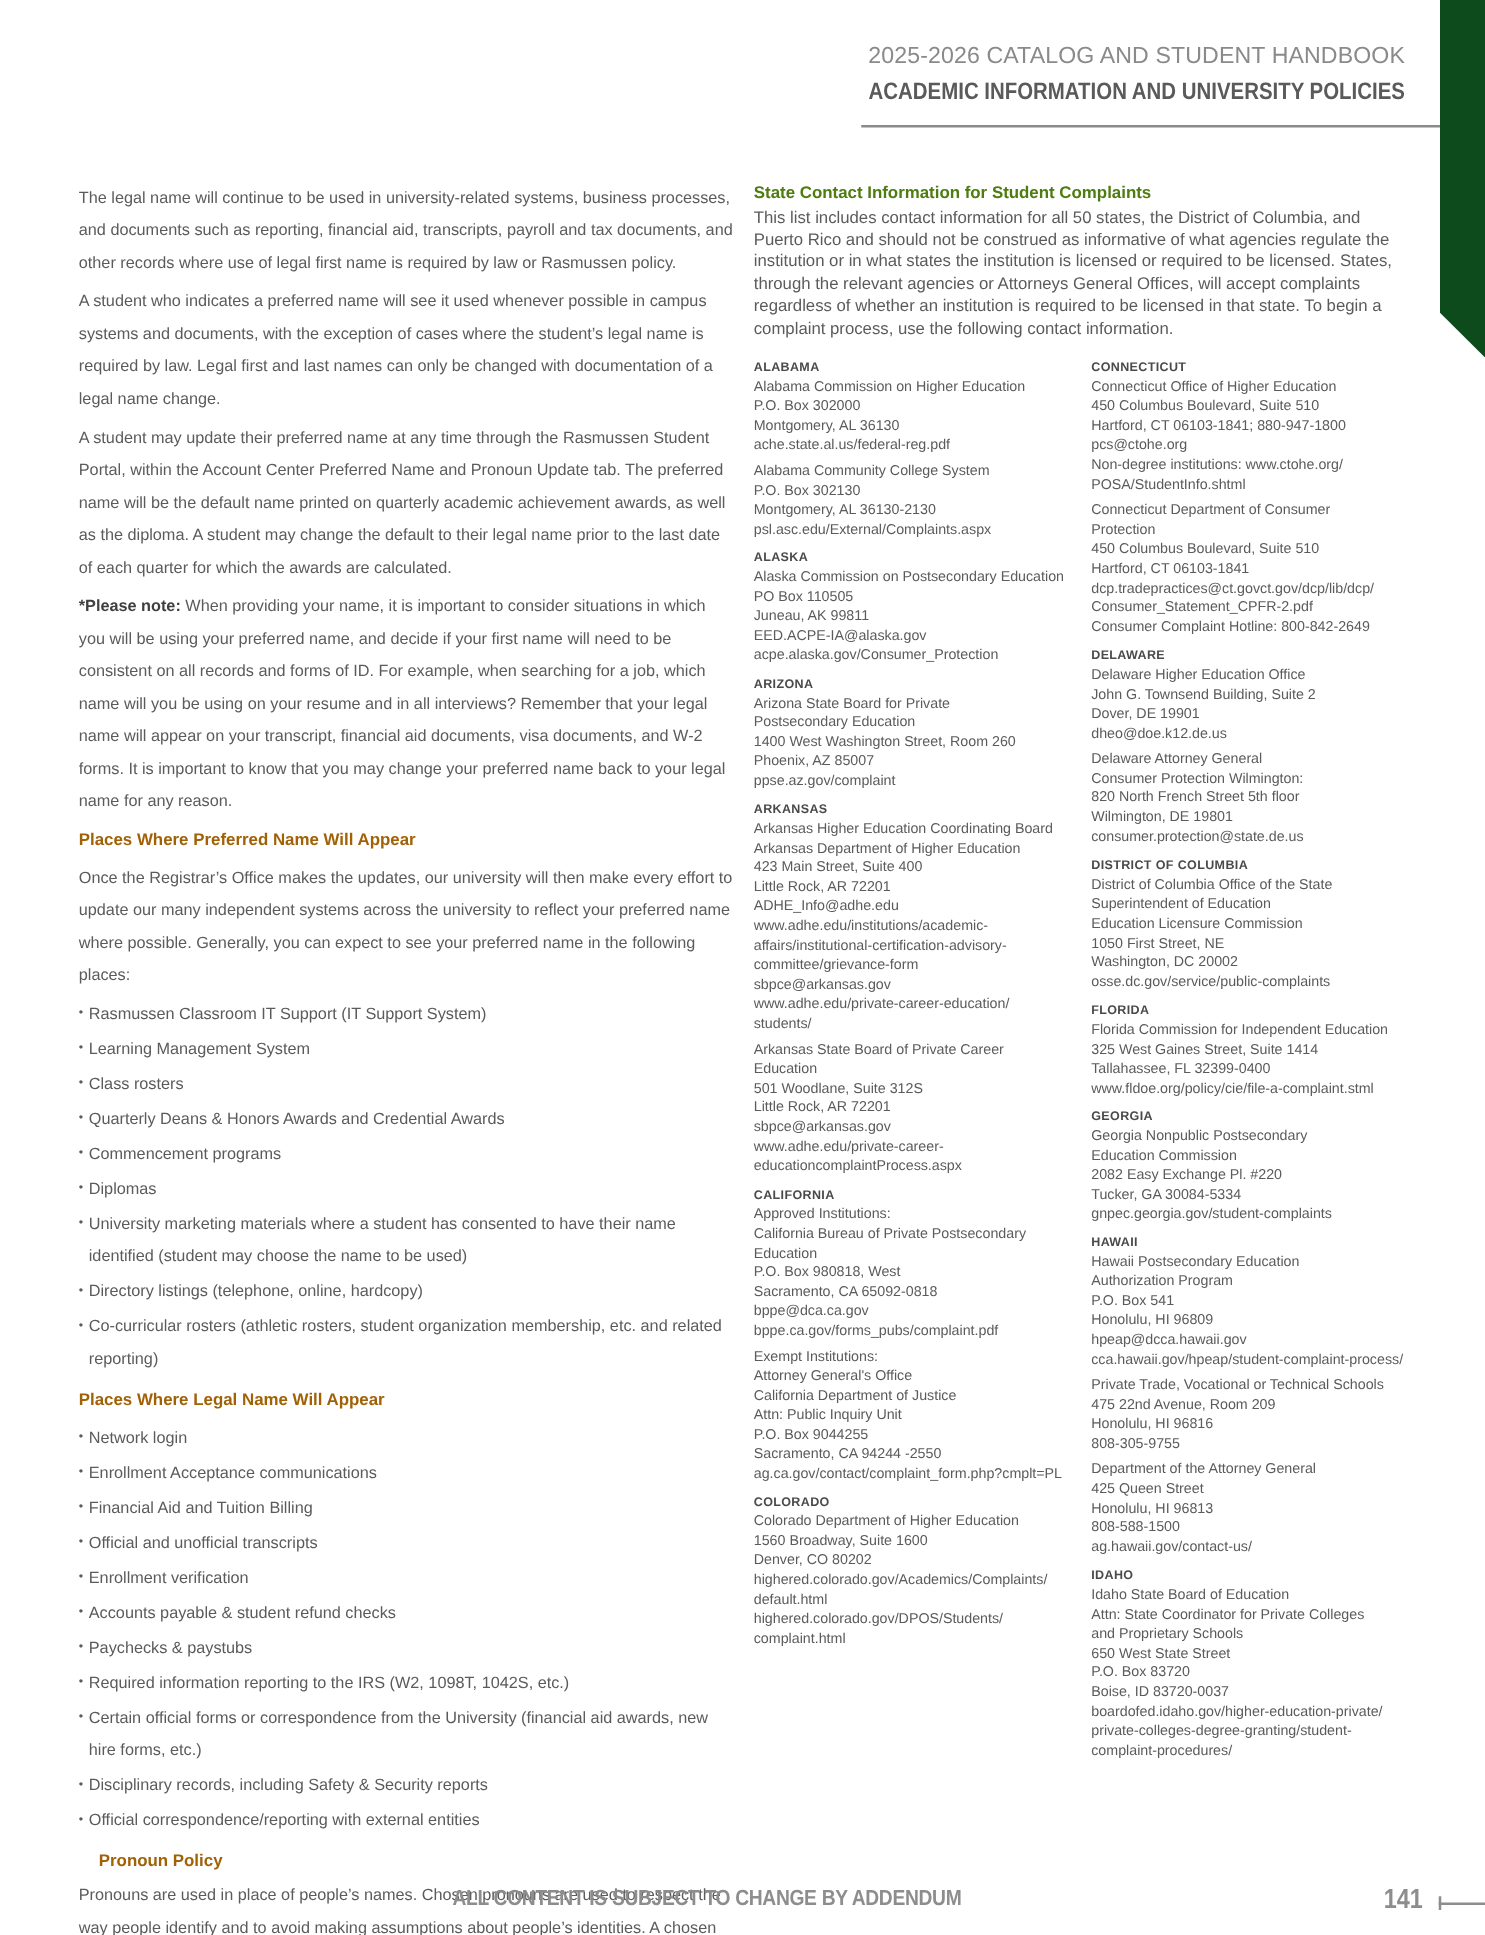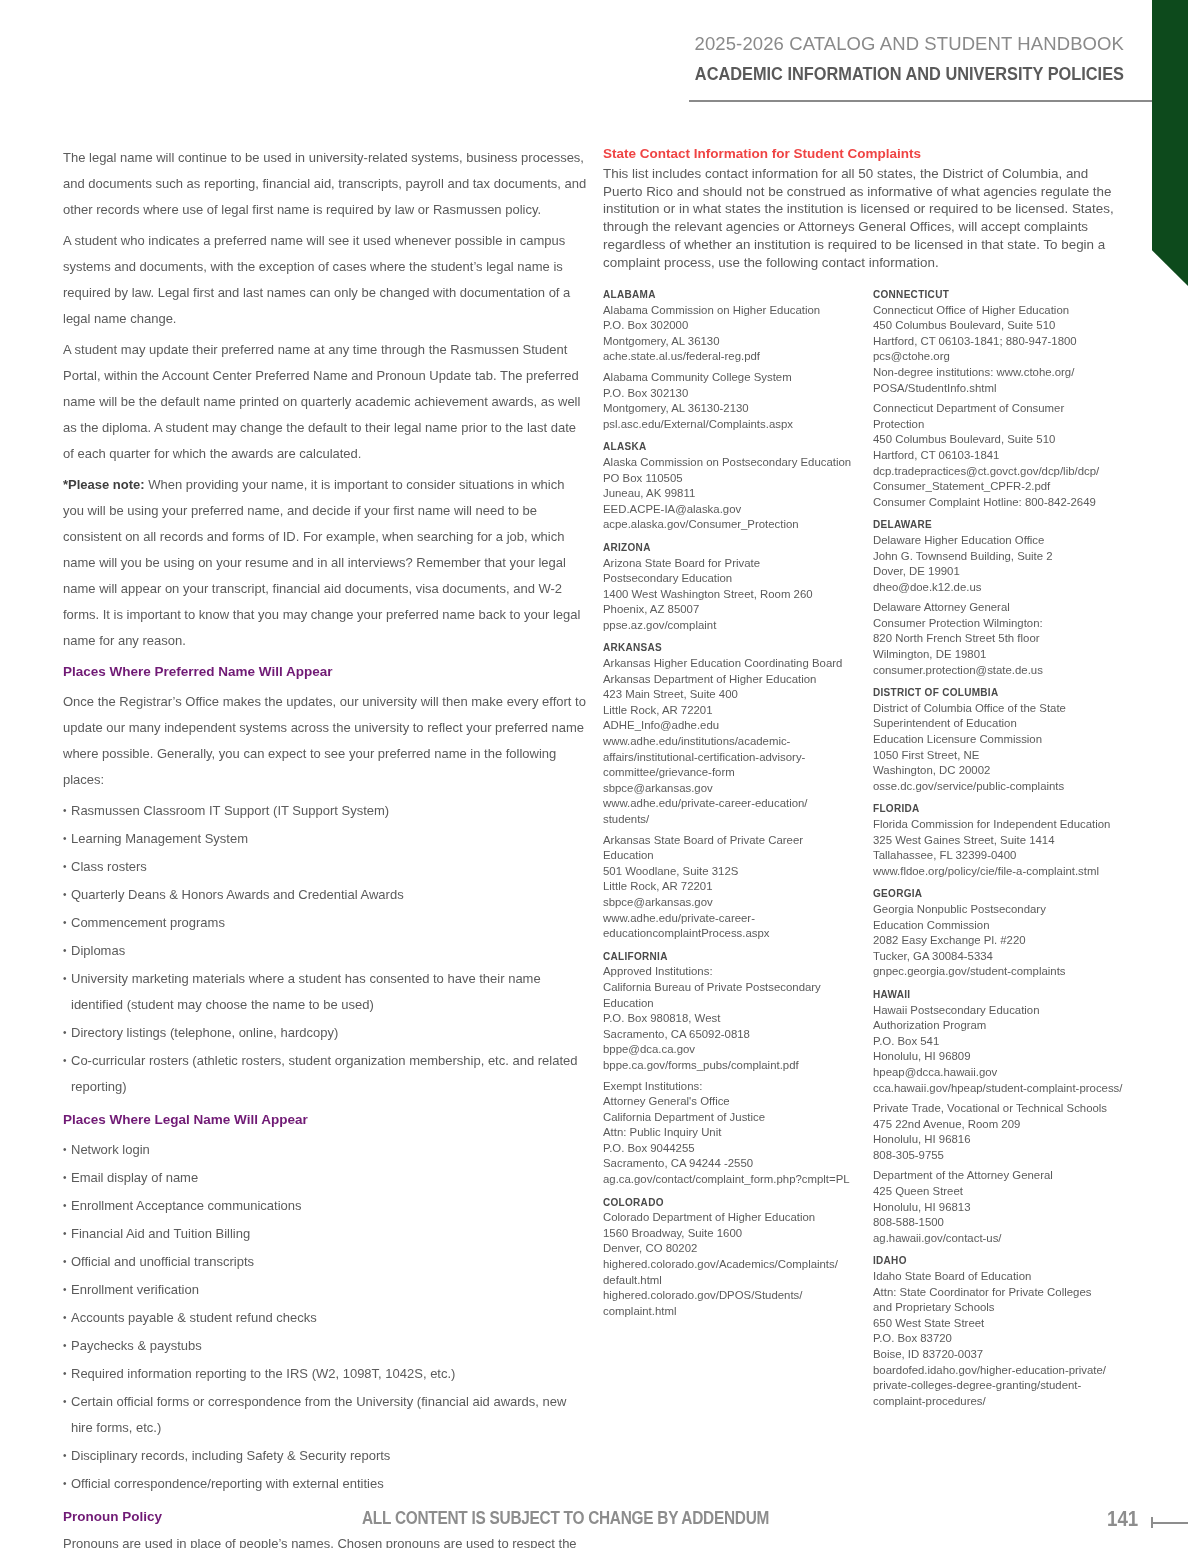--- a/index.html
+++ b/index.html
@@ -23,31 +23,31 @@
     transform: scaleX(0.86); transform-origin: right center;
   }
   .hdr-rule {
     position: absolute; left: 689px; top: 100px; width: 463px; height: 2px; background: #8a8a8a;
   }
   .col-left {
     position: absolute; left: 63px; top: 145px; width: 526px;
     font-size: 13px; line-height: 26px; color: #5b5b5b;
   }
   .col-left p { margin: 0 0 5px 0; }
-  .col-left h3 { margin: 2px 0 4px 0; font-size: 13.5px; font-weight: bold; color: #701a75; }
+  .col-left h3 { margin: 2px 0 4px 0; font-size: 13.5px; font-weight: bold; color: #a16207; }
   .col-left ul { list-style: none; margin: 0 0 7px 0; padding: 0; }
   .col-left li { position: relative; padding-left: 8px; margin-bottom: 2px; }
   .col-left li::before { content: "\2022"; position: absolute; left: 0; top: 0; font-size: 10px; }
   .bold-lead { font-weight: bold; color: #3f3f3f; }
 
   .mid-intro {
     position: absolute; left: 603px; top: 145px; width: 520px;
     font-size: 13.4px; line-height: 17.8px; color: #5b5b5b;
   }
-  .mid-intro h3 { margin: 0 0 2px 0; font-size: 13.5px; font-weight: bold; color: #ef4444; }
+  .mid-intro h3 { margin: 0 0 2px 0; font-size: 13.5px; font-weight: bold; color: #4d7c0f; }
   .mid-intro p { margin: 0; }
 
   .states-col {
     position: absolute; top: 287px; width: 262px;
     font-size: 11.4px; line-height: 15.6px; color: #5b5b5b;
   }
   .states-col.c1 { left: 603px; }
   .states-col.c2 { left: 873px; }
   .state { margin-bottom: 7px; }
   .state-name { font-weight: bold; color: #4a4a4a; font-size: 10px; letter-spacing: 0.3px; }
@@ -98,34 +98,33 @@
       <li>Commencement programs</li>
       <li>Diplomas</li>
       <li>University marketing materials where a student has consented to have their name identified (student may choose the name to be used)</li>
       <li>Directory listings (telephone, online, hardcopy)</li>
       <li>Co-curricular rosters (athletic rosters, student organization membership, etc. and related reporting)</li>
     </ul>
 
   <h3>Places Where Legal Name Will Appear</h3>
   <ul>
       <li>Network login</li>
-      <li>Email display of name</li>
       <li>Enrollment Acceptance communications</li>
       <li>Financial Aid and Tuition Billing</li>
       <li>Official and unofficial transcripts</li>
       <li>Enrollment verification</li>
       <li>Accounts payable &amp; student refund checks</li>
       <li>Paychecks &amp; paystubs</li>
       <li>Required information reporting to the IRS (W2, 1098T, 1042S, etc.)</li>
       <li>Certain official forms or correspondence from the University (financial aid awards, new hire forms, etc.)</li>
       <li>Disciplinary records, including Safety &amp; Security reports</li>
       <li>Official correspondence/reporting with external entities</li>
     </ul>
 
-  <h3 style="margin-top:6px;margin-bottom:1px;">Pronoun Policy</h3>
+  <h3 style="margin-top:6px;margin-bottom:1px;margin-left:16px;">Pronoun Policy</h3>
   <p>Pronouns are used in place of people’s names. Chosen pronouns are used to respect the way people identify and to avoid making assumptions about people’s identities. A chosen pronoun is the pronoun that an individual would like others to use when talking to or about that individual. Some people prefer others to use a gender-neutral or gender-inclusive pronoun when talking to or about them. A student does not have to report a chosen pronoun. A chosen pronoun is not the same as gender. Gender information will continue to be collected at the time of enrollment and may be updated at any time through the Rasmussen Student Portal within the Account Center Student Change of Information tab. A student may also update their pronoun at any time through the Rasmussen Student Portal within the Account Center Preferred Name and Pronoun Update tab.</p>
 </div>
 
 <div class="mid-intro">
   <h3>State Contact Information for Student Complaints</h3>
   <p>This list includes contact information for all 50 states, the District of Columbia, and Puerto Rico and should not be construed as informative of what agencies regulate the institution or in what states the institution is licensed or required to be licensed. States, through the relevant agencies or Attorneys General Offices, will accept complaints regardless of whether an institution is required to be licensed in that state. To begin a complaint process, use the following contact information.</p>
 </div>
 
 <div class="states-col c1">
     <div class="state">

